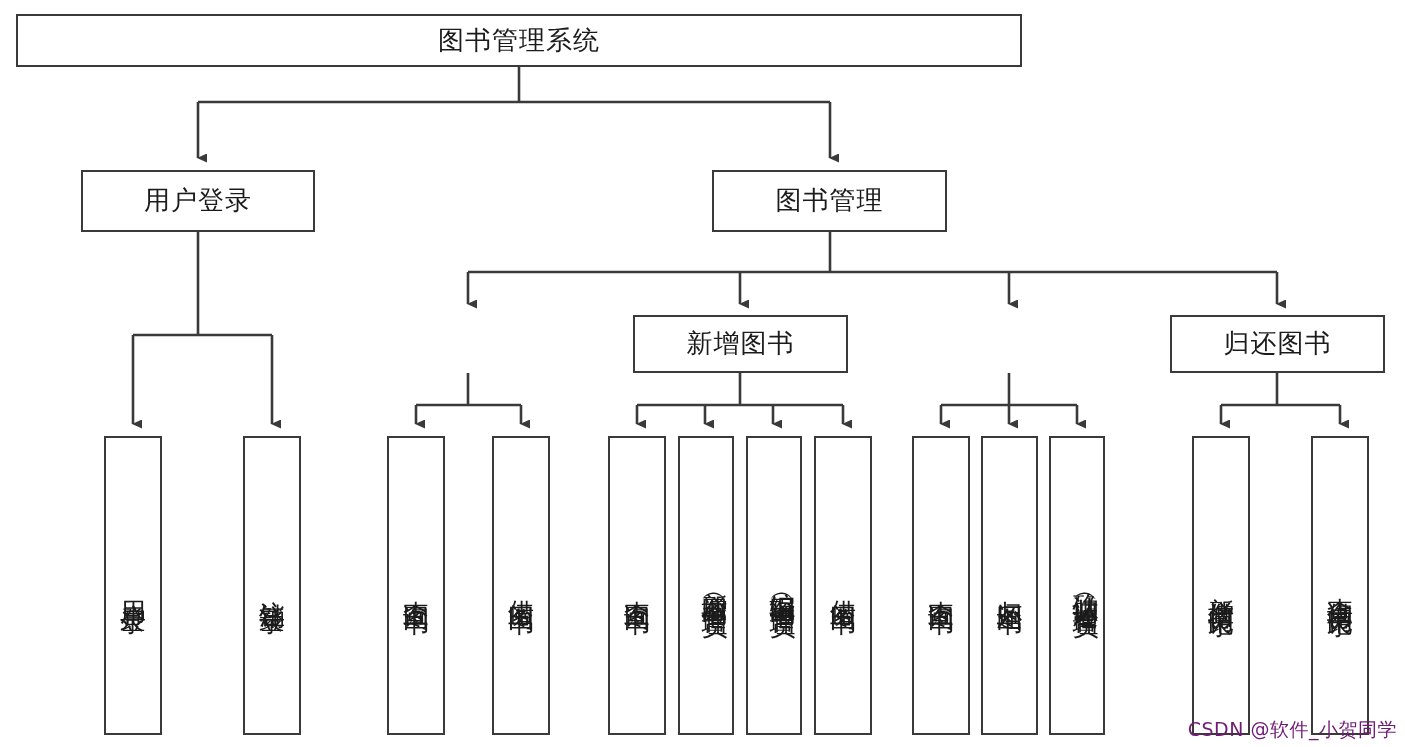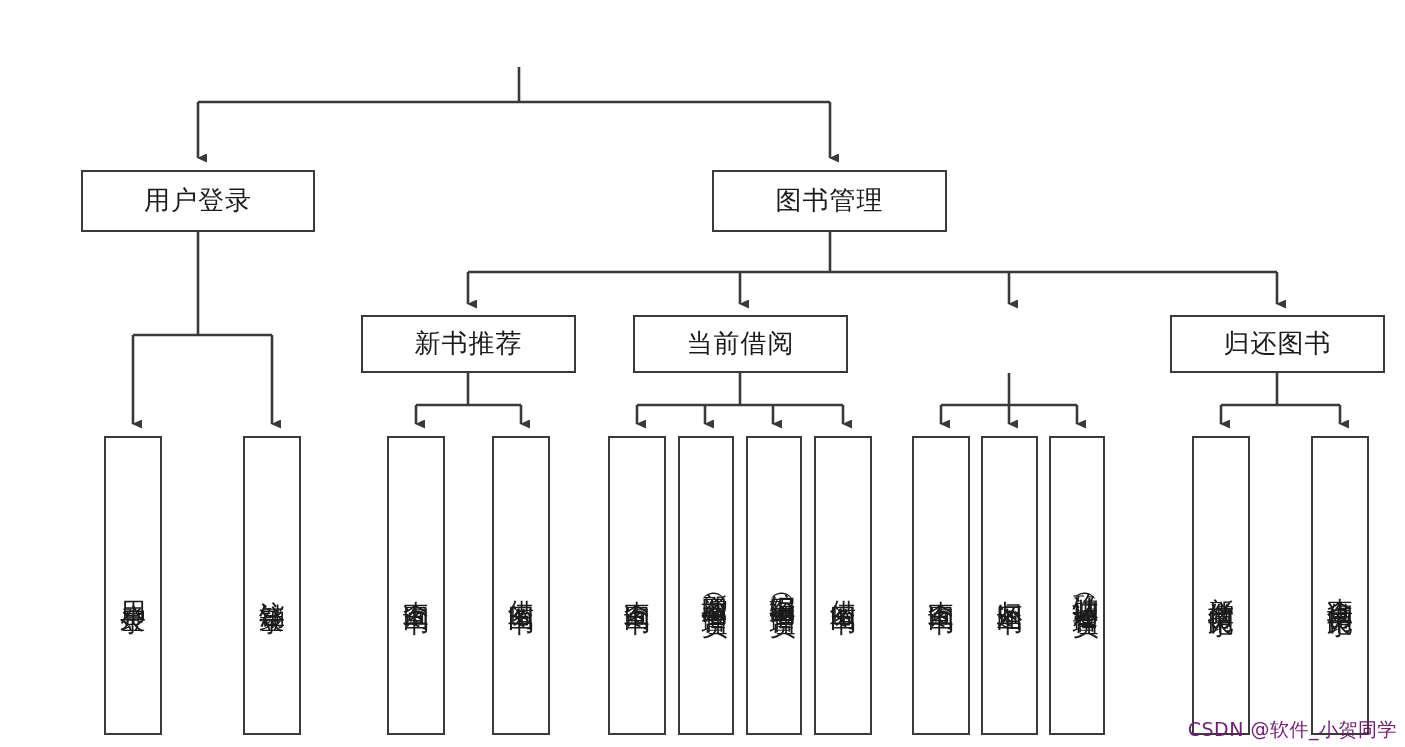--- a/index.html
+++ b/index.html
@@ -117,33 +117,33 @@
       <path d="M1009,405 L1009,424" marker-end="url(#arrow)"></path>
       <path d="M1077,405 L1077,424" marker-end="url(#arrow)"></path>
 
       <path d="M1277,373 L1277,405"></path>
       <path d="M1221,405 L1340,405"></path>
       <path d="M1221,405 L1221,424" marker-end="url(#arrow)"></path>
       <path d="M1340,405 L1340,424" marker-end="url(#arrow)"></path>
     </g>
   </svg>
 
+  <div class="node horiz" style="left:16px; top:14px; width:1006px; height:53px;">
+    <span class="node-label">图书管理系统</span>
+  </div>
 
   <div class="node horiz" style="left:81px; top:170px; width:234px; height:62px;">
     <span class="node-label">用户登录</span>
   </div>
   <div class="node horiz" style="left:712px; top:170px; width:235px; height:62px;">
     <span class="node-label">图书管理</span>
   </div>
 
-  <div class="node horiz" style="left:361px; top:315px; width:215px; height:58px;">
-    <span class="node-label">新书推荐</span>
-  </div>
   <div class="node horiz" style="left:633px; top:315px; width:215px; height:58px;">
-    <span class="node-label">当前借阅</span>
+    <span class="node-label">新增图书</span>
   </div>
   <div class="node horiz" style="left:1170px; top:315px; width:215px; height:58px;">
     <span class="node-label">归还图书</span>
   </div>
 
   <div class="node vert" style="left:104px; top:436px; width:58px; height:299px;">
     <span class="node-label">用户登录</span>
   </div>
   <div class="node vert" style="left:243px; top:436px; width:58px; height:299px;">
     <span class="node-label">注销登录</span>

